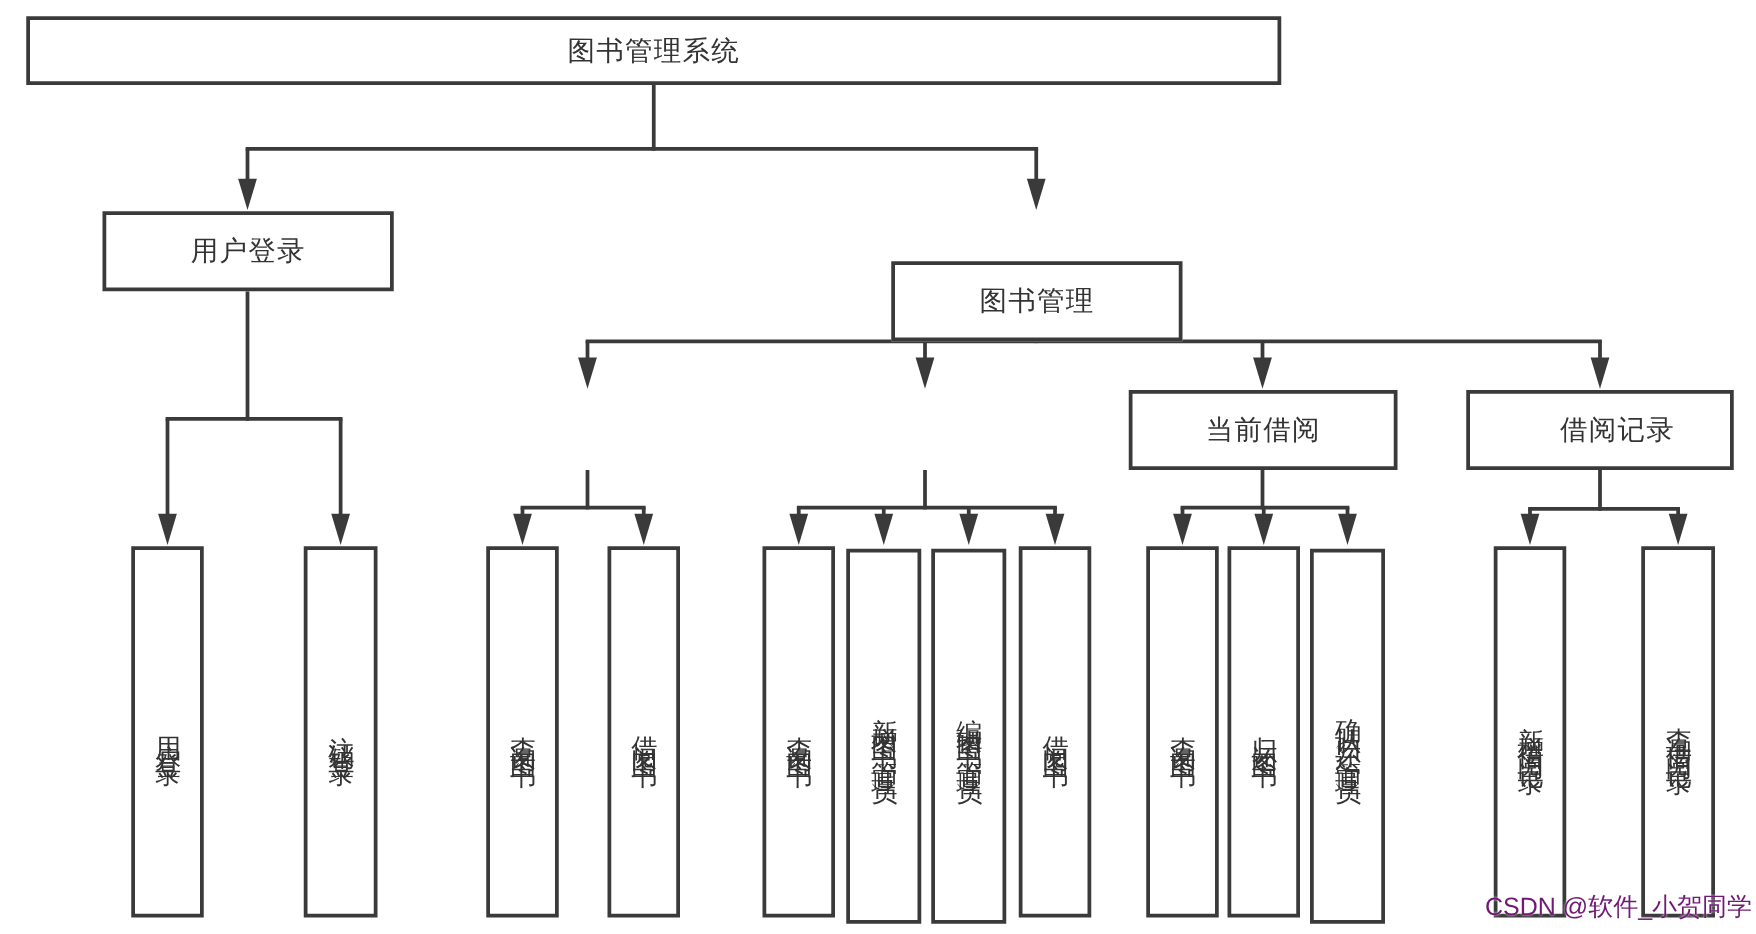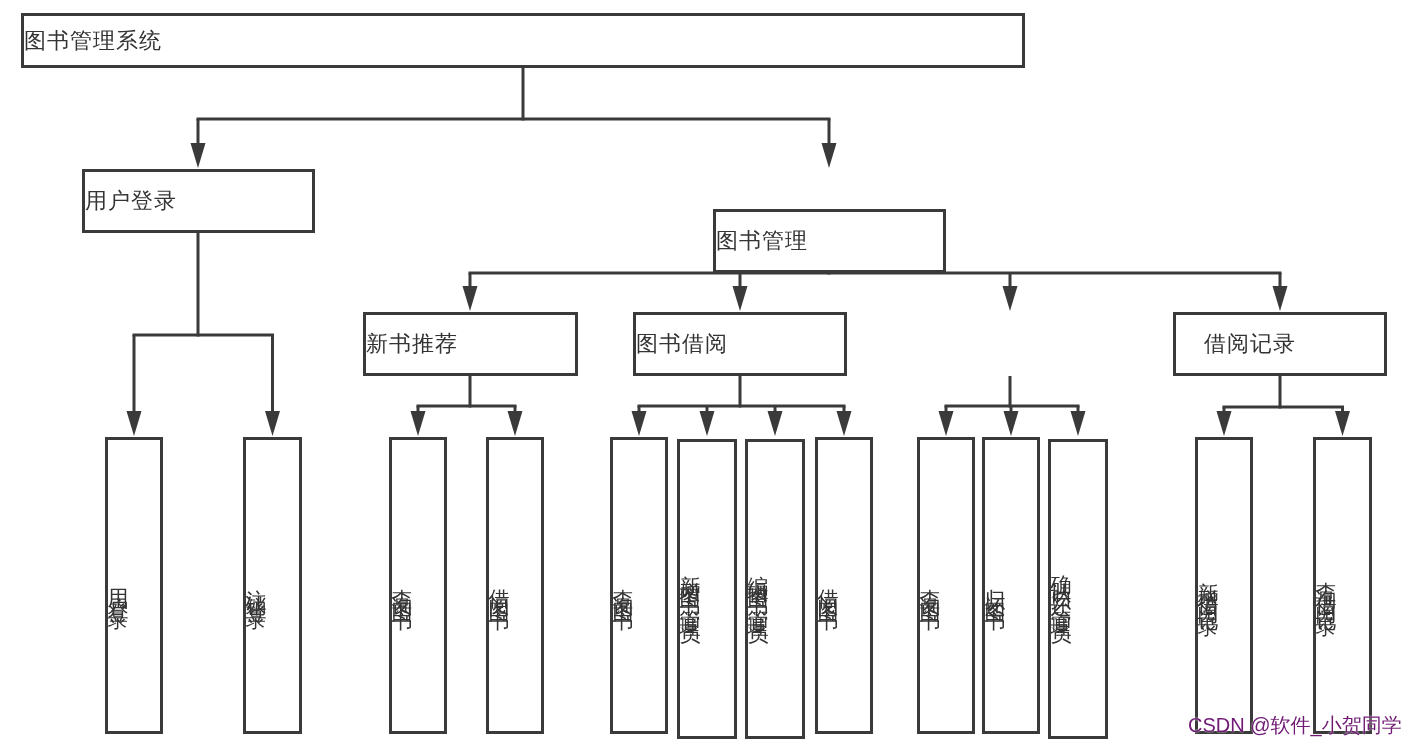--- a/index.html
+++ b/index.html
@@ -21,20 +21,21 @@
     top: 0;
     z-index: 1;
   }
   .node {
     position: absolute;
     box-sizing: border-box;
     border: 3px solid #3a3a3a;
     background: #ffffff;
     display: flex;
     align-items: center;
+    justify-content: center;
     color: #333333;
     z-index: 2;
   }
   .node.h span {
     font-size: 22px;
     letter-spacing: 1px;
     white-space: nowrap;
   }
   .node.v span {
     writing-mode: vertical-rl;
@@ -123,25 +124,22 @@
     <span>图书管理系统</span>
   </div>
 
   <div class="node h" style="left:82px; top:169px; width:233px; height:64px;">
     <span>用户登录</span>
   </div>
   <div class="node h" style="left:713px; top:169px; width:233px; height:64px;margin-top:40px;">
     <span>图书管理</span>
   </div>
 
-  <div class="node h" style="left:363px; top:312px; width:215px; height:64px;">
-    <span>新书推荐</span>
-  </div>
-  <div class="node h" style="left:633px; top:312px; width:214px; height:64px;">
-    <span>图书借阅</span>
+  <div class="node h" style="left:903px; top:312px; width:215px; height:64px;">
+    <span>当前借阅</span>
   </div>
   <div class="node h" style="left:1173px; top:312px; width:214px; height:64px;padding-left:28px;">
     <span>借阅记录</span>
   </div>
 
   <div class="node v" style="left:105px; top:437px; width:58px; height:297px;">
     <span>用户登录</span>
   </div>
   <div class="node v" style="left:243px; top:437px; width:59px; height:297px;">
     <span>注销登录</span>

